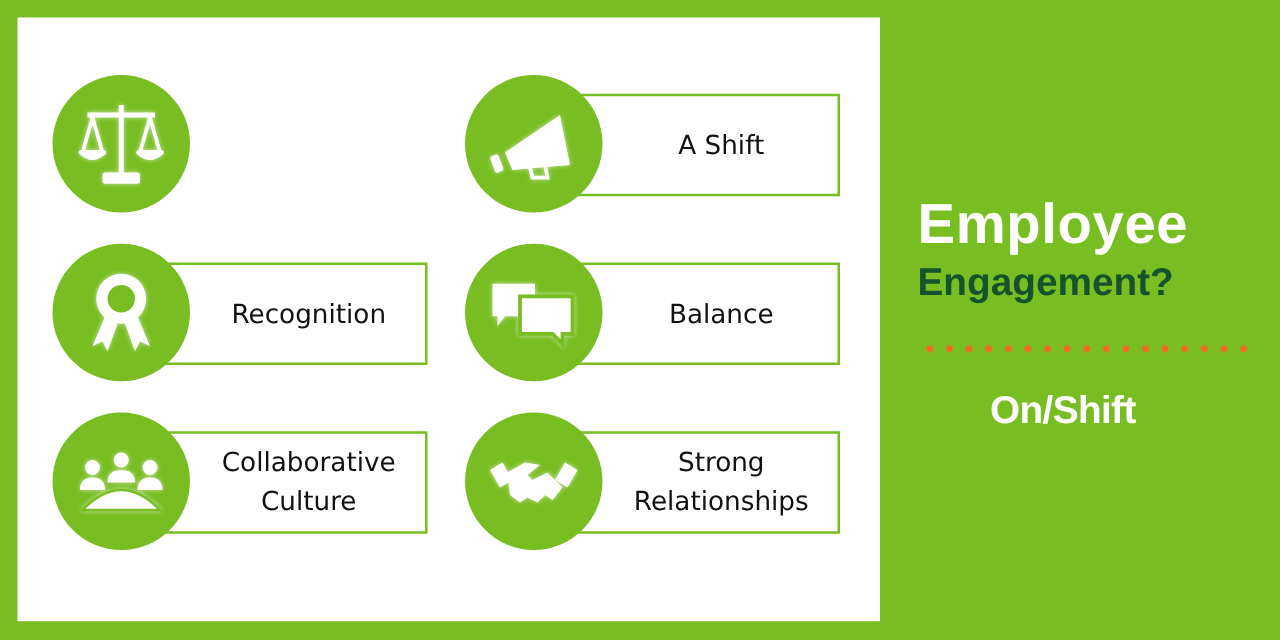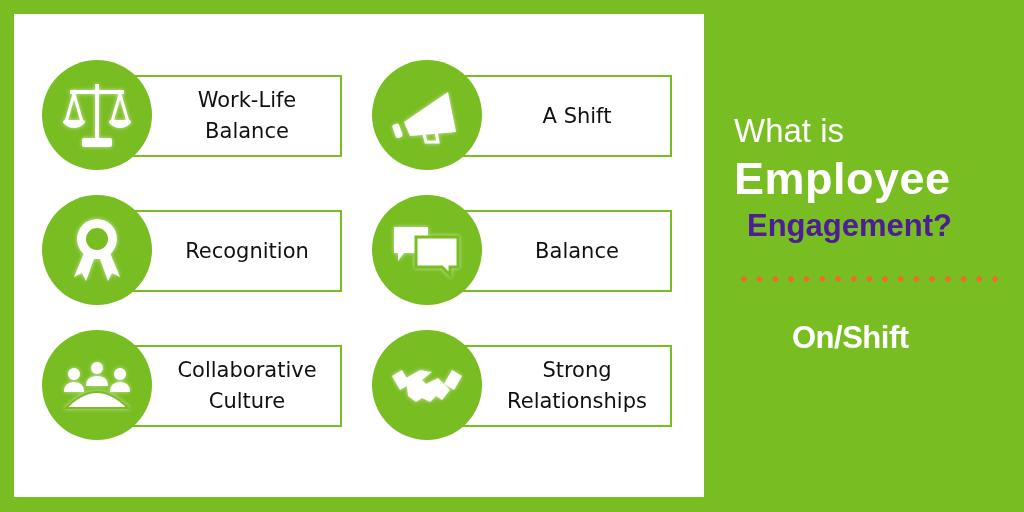--- a/index.html
+++ b/index.html
@@ -6,34 +6,30 @@
   body{width:1024px;height:512px;background:#78bd21;position:relative;overflow:hidden;font-family:"Liberation Sans",sans-serif;}
   .panel{position:absolute;left:14px;top:14px;width:690px;height:483px;background:#fff;}
   .item{position:absolute;width:310px;height:110px;}
   .item .box{position:absolute;left:72px;top:15px;width:224px;height:78px;border:2px solid #78bd21;background:#fff;display:flex;align-items:center;justify-content:center;text-align:center;}
   .item .box span{font-family:"DejaVu Sans",sans-serif;font-size:21px;color:#111;line-height:31px;white-space:pre-line;padding-left:38px;}
   .item .circ{position:absolute;left:0;top:0;width:110px;height:110px;border-radius:50%;background:#78bd21;display:flex;align-items:center;justify-content:center;}
   .item .circ svg{width:74px;height:74px;filter:drop-shadow(0 0 2px rgba(255,255,255,.6));}
   .right{position:absolute;left:704px;top:0;width:320px;height:512px;}
   .t1{position:absolute;left:30px;top:112px;font-size:33px;color:#fff;font-weight:normal;}
   .t2{position:absolute;left:30px;top:153px;font-size:45px;color:#fff;font-weight:bold;letter-spacing:0.5px;}
-  .t3{position:absolute;left:30px;top:208px;font-size:31px;color:#4c1d95;font-weight:bold;margin-left:13px;}
+  .t3{position:absolute;left:30px;top:208px;font-size:31px;color:#14532d;font-weight:bold;}
   .dots{position:absolute;left:32px;top:276px;width:266px;height:6px;background-image:radial-gradient(circle,#f26b23 2.6px,transparent 3px);background-size:15.7px 6px;}
-  .logo{position:absolute;left:88px;top:320px;font-size:31px;color:#fff;font-weight:bold;letter-spacing:-0.5px;}
+  .logo{position:absolute;left:88px;top:310px;font-size:31px;color:#fff;font-weight:bold;letter-spacing:-0.5px;}
 </style>
 </head>
 <body>
 
 <div class="panel"></div>
 
 <div class="item" style="left:42px;top:60px;">
-  <div class="box">
-      <span>Work-Life
-Balance</span>
-    </div>
   <div class="circ">
     <svg viewBox="0 0 74 74" fill="none" stroke="#fff" stroke-width="4" stroke-linejoin="round">
       <line x1="37" y1="6" x2="37" y2="62"></line>
         <line x1="10" y1="14" x2="64" y2="14"></line>
       <path d="M6 44 L14 16 L22 44 Z" stroke-width="3"></path>
         <path d="M52 44 L60 16 L68 44 Z" stroke-width="3"></path>
       <path d="M5 44 h18 q-9 8 -18 0z" fill="#fff"></path>
         <path d="M51 44 h18 q-9 8 -18 0z" fill="#fff"></path>
       <rect x="24" y="62" width="26" height="5" fill="#fff"></rect>
     </svg>
@@ -105,18 +101,17 @@
   <div class="circ">
     <svg viewBox="0 0 74 74">
       <path d="M2 28 l10 -6 l8 14 l-10 6 z" fill="#fff"></path>
         <path d="M72 28 l-10 -6 l-8 14 l10 6 z" fill="#fff"></path>
       <path d="M16 30 l14 -8 l12 2 l-10 8 l4 4 l12 -6 l12 12 l-8 10 l-6 -4 l-6 6 l-8 -4 l-6 4 l-8 -6 z" fill="#fff"></path>
     </svg>
   </div>
 </div>
 
 <div class="right">
-  <div class="t1">What is</div>
   <div class="t2">Employee</div>
   <div class="t3">Engagement?</div>
   <div class="dots"></div>
   <div class="logo">On/Shift</div>
 </div>
 
 </body></html>

